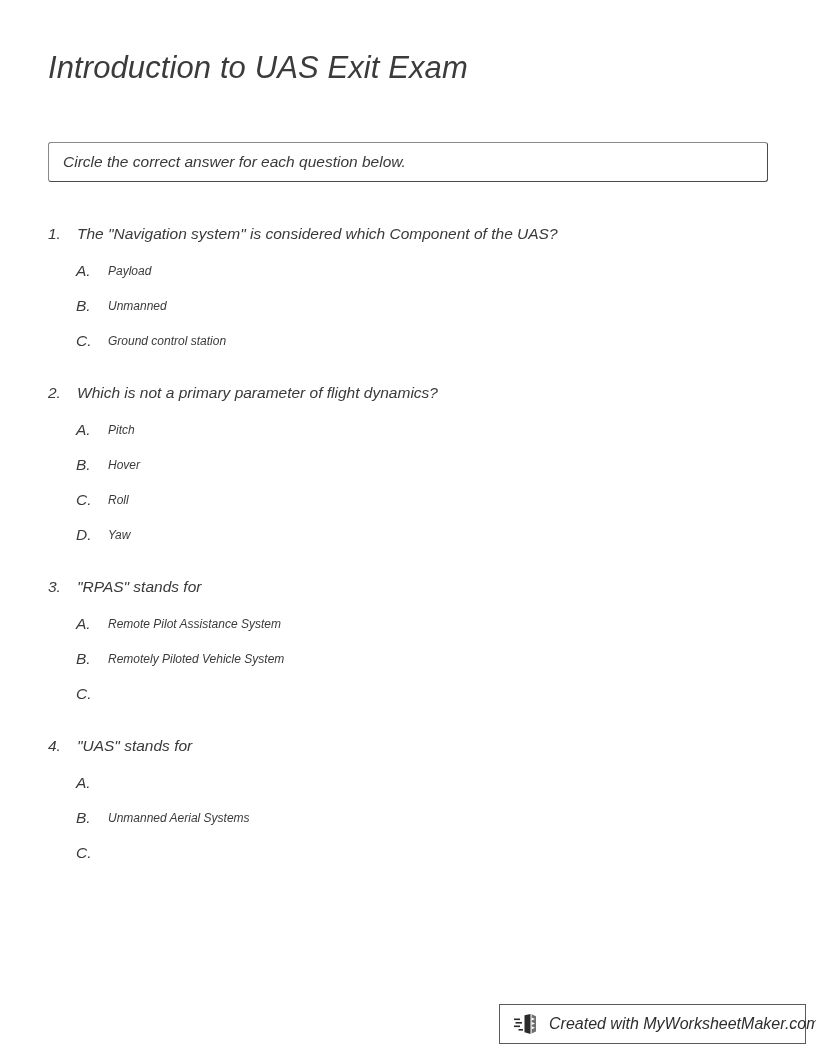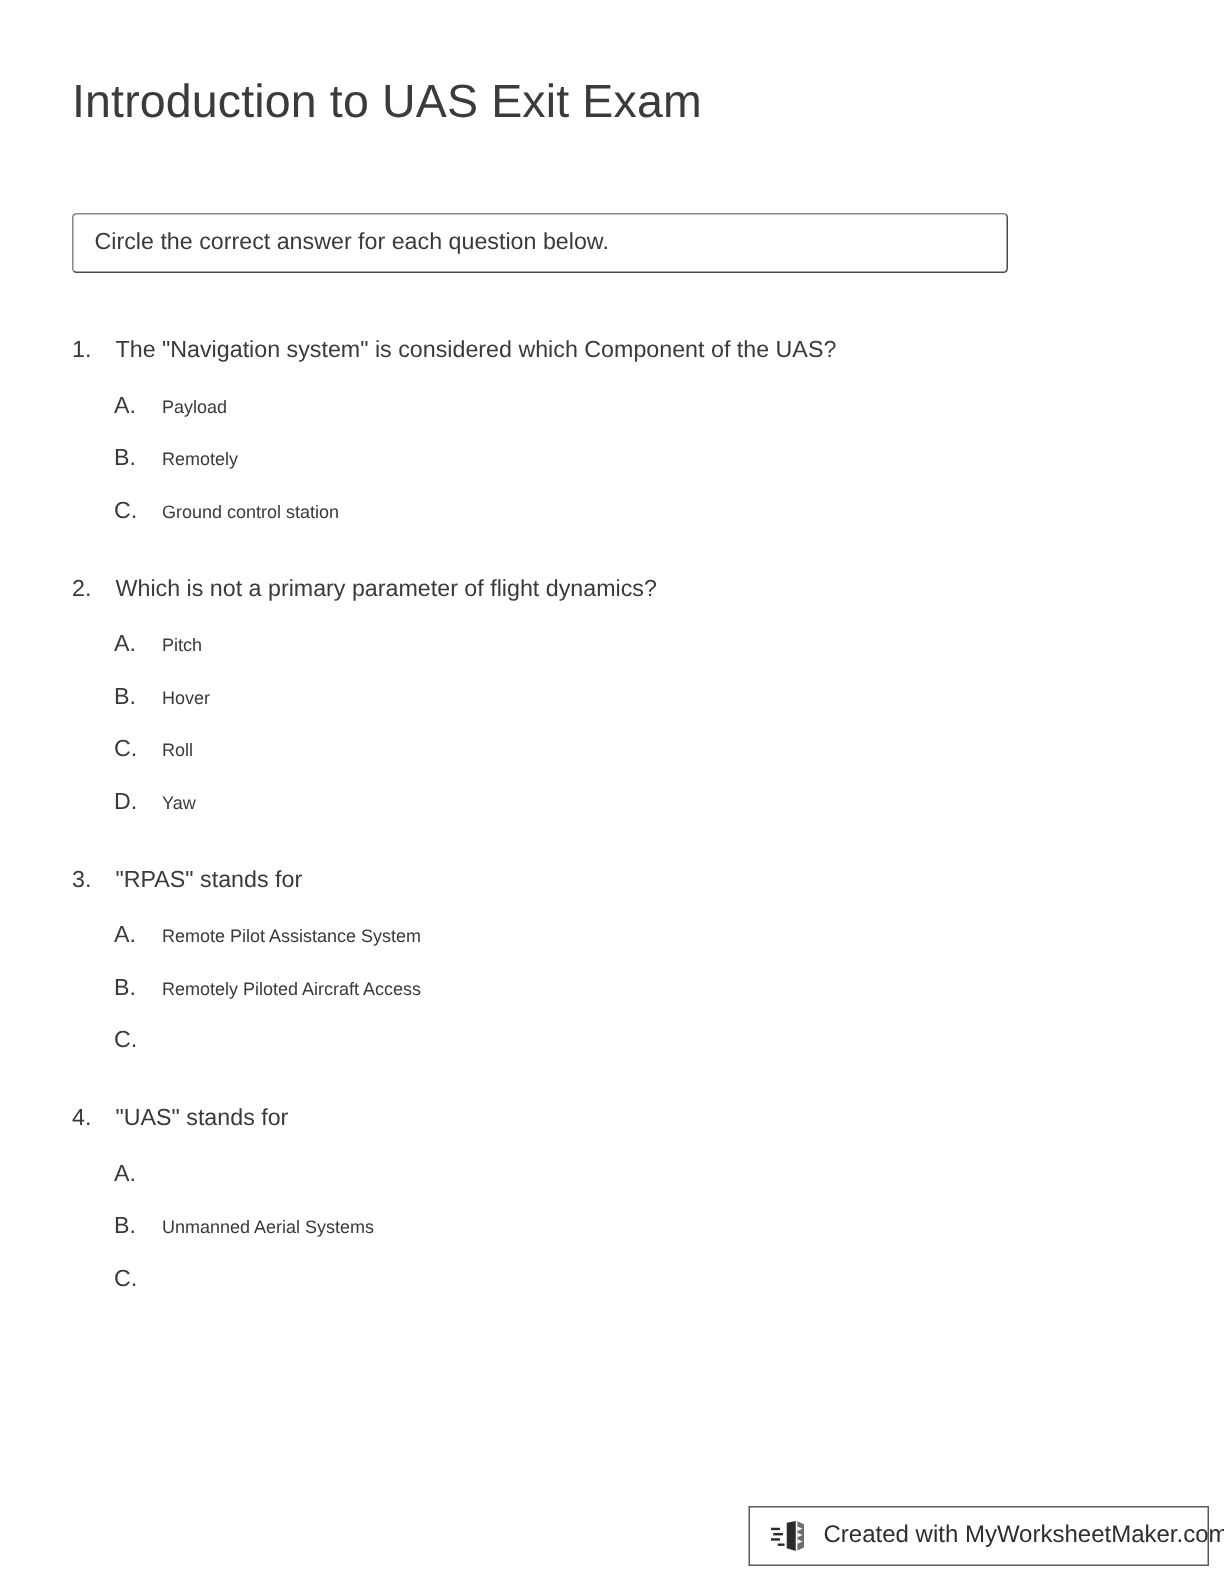--- a/index.html
+++ b/index.html
@@ -15,41 +15,42 @@
     color: #3a3a3a;
     position: relative;
     overflow: hidden;
   }
 
   .page {
     position: relative;
     width: 816px;
     height: 1056px;
     padding: 0;
+    font-style: italic;
   }
 
   
   .worksheet-title {
     position: absolute;
     left: 48px;
     top: 48px;
     font-size: 31px;
     font-weight: 300;
     letter-spacing: 0.1px;
     color: #3b3b3b;
     line-height: 40px;
     white-space: nowrap;
   }
 
   
   .instruction-box {
     position: absolute;
     left: 48px;
     top: 142px;
-    width: 624px;
+    width: 720px;
     height: 40px;
     border: 1px solid #888888;
     border-right-color: #4a4a4a;
     border-bottom-color: #4a4a4a;
     border-radius: 3px;
     background: #ffffff;
     display: flex;
     align-items: center;
     padding-left: 14px;
   }
@@ -165,21 +166,21 @@
           <span class="question-number">1.</span>
           <span class="question-text">The "Navigation system" is considered which Component of the UAS?</span>
         </div>
         <div class="option-list">
           <div class="option-row">
             <span class="option-letter">A.</span>
             <span class="option-text">Payload</span>
           </div>
           <div class="option-row">
             <span class="option-letter">B.</span>
-            <span class="option-text">Remotely</span>
+            <span class="option-text">Unmanned</span>
           </div>
           <div class="option-row">
             <span class="option-letter">C.</span>
             <span class="option-text">Ground control station</span>
           </div>
         </div>
       </div>
       <div class="question-block">
         <div class="question-line">
           <span class="question-number">2.</span>
@@ -209,21 +210,21 @@
           <span class="question-number">3.</span>
           <span class="question-text">"RPAS" stands for</span>
         </div>
         <div class="option-list">
           <div class="option-row">
             <span class="option-letter">A.</span>
             <span class="option-text">Remote Pilot Assistance System</span>
           </div>
           <div class="option-row">
             <span class="option-letter">B.</span>
-            <span class="option-text">Remotely Piloted Aircraft Access</span>
+            <span class="option-text">Remotely Piloted Vehicle System</span>
           </div>
           <div class="option-row">
             <span class="option-letter">C.</span>
           </div>
         </div>
       </div>
       <div class="question-block">
         <div class="question-line">
           <span class="question-number">4.</span>
           <span class="question-text">"UAS" stands for</span>

